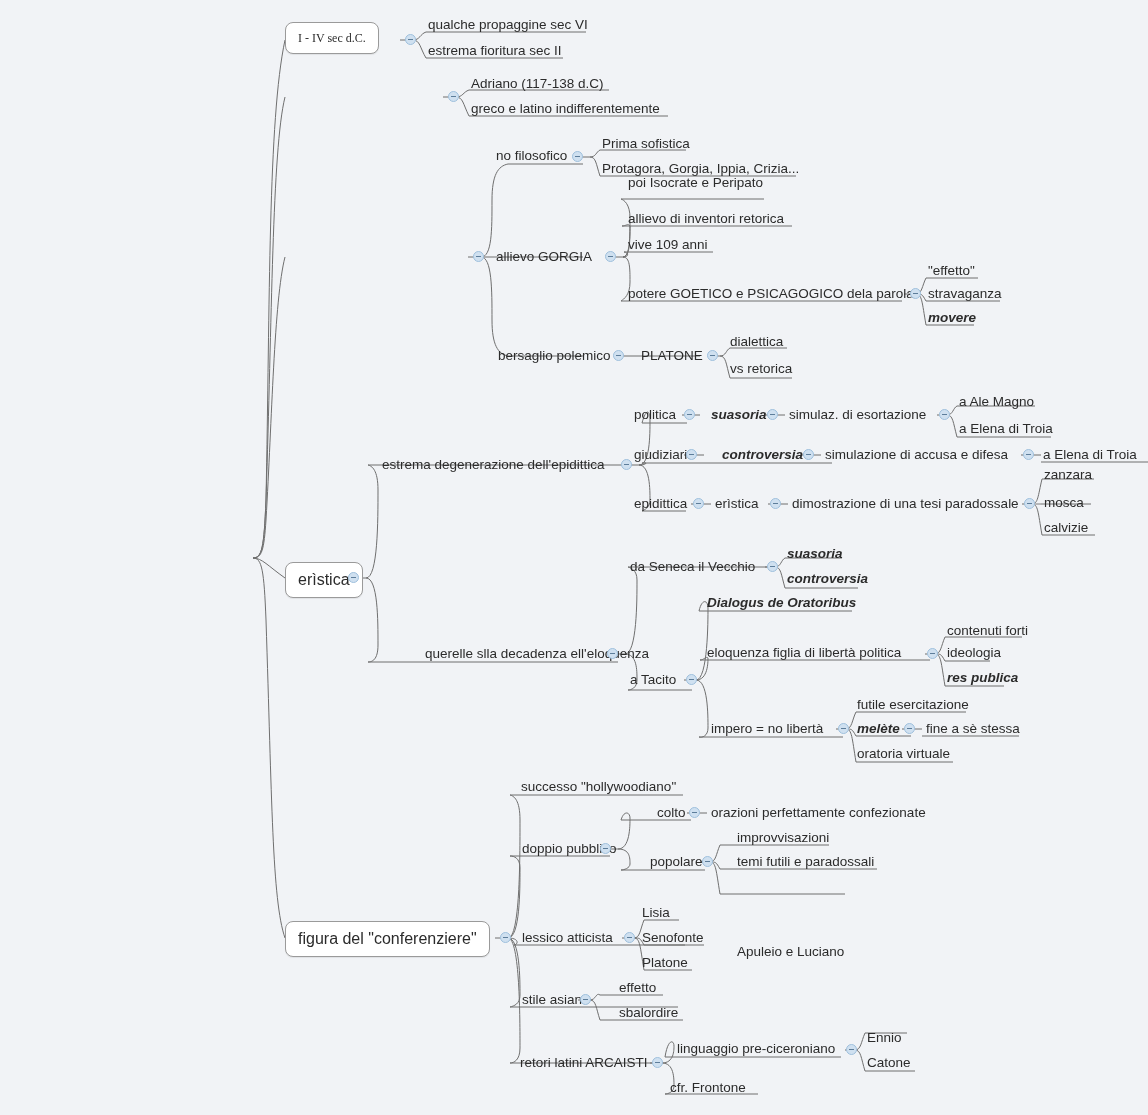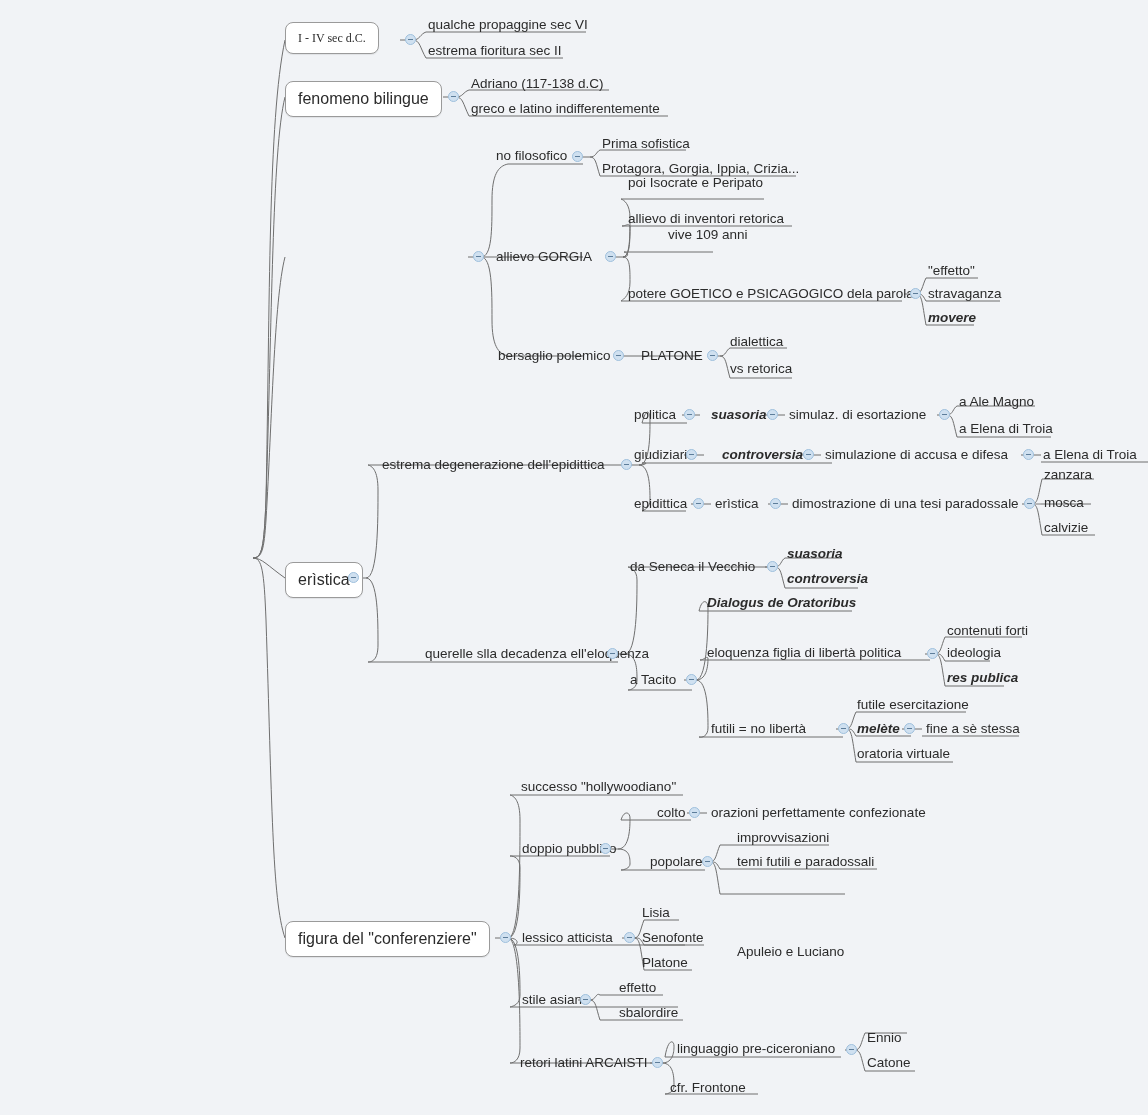--- a/index.html
+++ b/index.html
@@ -220,37 +220,36 @@
       <path d="M855,1050 C861,1050 861,1058 865,1071 L915,1071"></path>
     </g>
   </svg>
 
 
   <div class="node boxed serif" style="left:285px; top:22px;">I - IV sec d.C.</div>
   <div class="toggle" style="left:405px; top:34px;"></div>
   <div class="node plain" style="left:426px; top:18px;">qualche propaggine sec VI</div>
   <div class="node plain" style="left:426px; top:44px;">estrema fioritura sec II</div>
 
-  <div class="node boxed" style="left:285px; top:81px;">fenomeno bilingue</div>
   <div class="toggle" style="left:448px; top:91px;"></div>
   <div class="node plain" style="left:469px; top:77px;">Adriano (117-138 d.C)</div>
   <div class="node plain" style="left:469px; top:102px;">greco e latino indifferentemente</div>
 
   <div class="toggle" style="left:473px; top:251px;"></div>
 
   <div class="node plain" style="left:494px; top:149px;">no filosofico</div>
   <div class="toggle" style="left:572px; top:151px;"></div>
   <div class="node plain" style="left:600px; top:137px;">Prima sofistica</div>
   <div class="node plain" style="left:600px; top:162px;">Protagora, Gorgia, Ippia, Crizia...</div>
 
   <div class="node plain" style="left:494px; top:250px;">allievo GORGIA</div>
   <div class="toggle" style="left:605px; top:251px;"></div>
   <div class="node plain" style="left:626px; top:176px;">poi Isocrate e Peripato</div>
   <div class="node plain" style="left:626px; top:212px;">allievo di inventori retorica</div>
-  <div class="node plain" style="left:626px; top:228px;margin-left:40px;">vive 109 anni</div>
+  <div class="node plain" style="left:626px; top:238px;">vive 109 anni</div>
   <div class="node plain" style="left:626px; top:287px;">potere GOETICO e PSICAGOGICO dela parola</div>
   <div class="toggle" style="left:910px; top:288px;"></div>
   <div class="node plain" style="left:926px; top:264px;">"effetto"</div>
   <div class="node plain" style="left:926px; top:287px;">stravaganza</div>
   <div class="node plain it" style="left:926px; top:311px;">movere</div>
 
   <div class="node plain" style="left:496px; top:349px;">bersaglio polemico</div>
   <div class="toggle" style="left:613px; top:350px;"></div>
   <div class="node plain" style="left:639px; top:349px;">PLATONE</div>
   <div class="toggle" style="left:707px; top:350px;"></div>
@@ -300,21 +299,21 @@
 
   <div class="node plain" style="left:628px; top:673px;">a Tacito</div>
   <div class="toggle" style="left:686px; top:674px;"></div>
   <div class="node plain it" style="left:705px; top:596px;">Dialogus de Oratoribus</div>
   <div class="node plain" style="left:705px; top:646px;">eloquenza figlia di libertà politica</div>
   <div class="toggle" style="left:927px; top:648px;"></div>
   <div class="node plain" style="left:945px; top:624px;">contenuti forti</div>
   <div class="node plain" style="left:945px; top:646px;">ideologia</div>
   <div class="node plain it" style="left:945px; top:671px;">res publica</div>
 
-  <div class="node plain" style="left:709px; top:722px;">futili = no libertà</div>
+  <div class="node plain" style="left:709px; top:722px;">impero = no libertà</div>
   <div class="toggle" style="left:838px; top:723px;"></div>
   <div class="node plain" style="left:855px; top:698px;">futile esercitazione</div>
   <div class="node plain it" style="left:855px; top:722px;">melète</div>
   <div class="toggle" style="left:904px; top:723px;"></div>
   <div class="node plain" style="left:924px; top:722px;">fine a sè stessa</div>
   <div class="node plain" style="left:855px; top:747px;">oratoria virtuale</div>
 
   <div class="node boxed" style="left:285px; top:921px;">figura del "conferenziere"</div>
   <div class="toggle" style="left:500px; top:932px;"></div>
 

